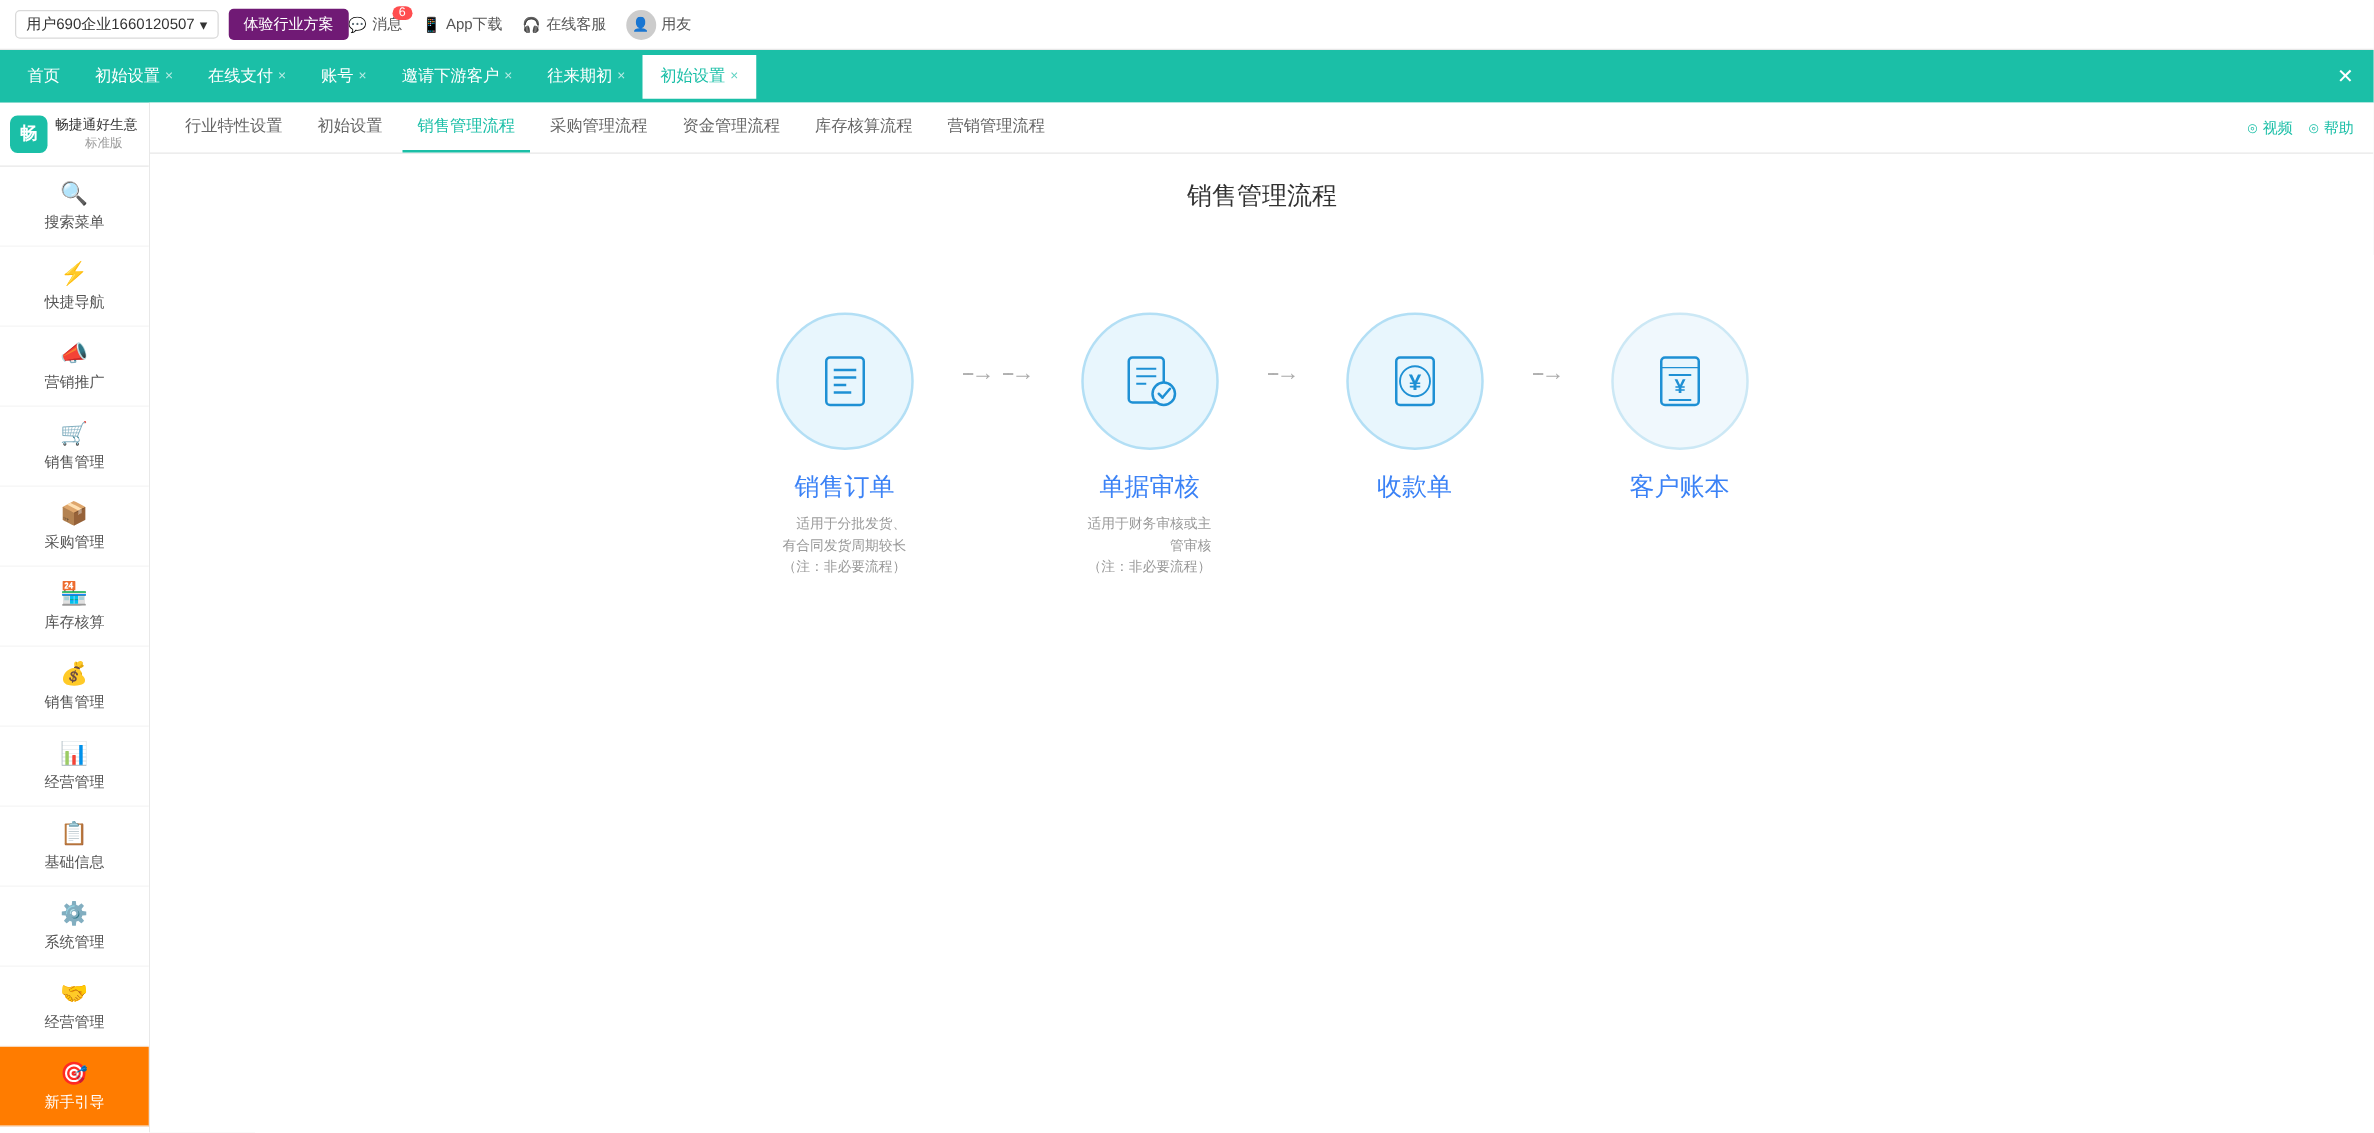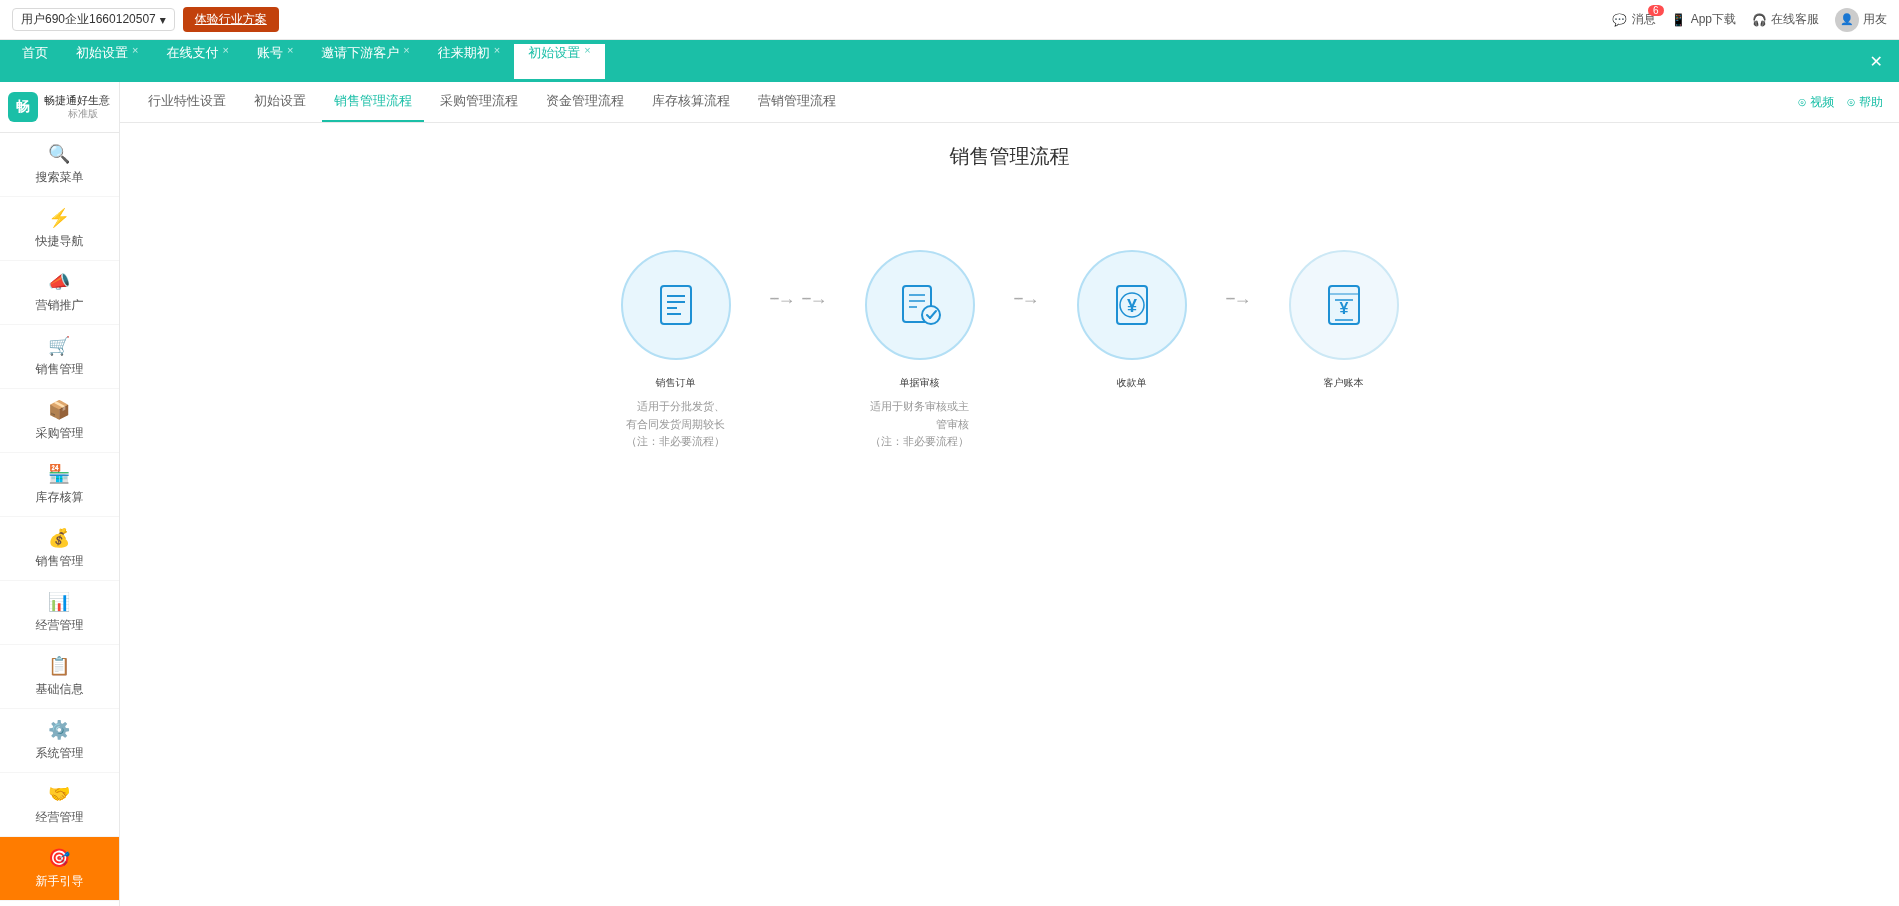--- a/index.html
+++ b/index.html
@@ -4,21 +4,20 @@
   <style>
     * { box-sizing: border-box; margin: 0; padding: 0; }
     body { font-family: "Microsoft YaHei", Arial, sans-serif; font-size: 13px; background: #f5f5f5; display: flex; flex-direction: column; height: 100vh; overflow: hidden; }
 
     
     .top-header {
       background: #fff;
       height: 40px;
       display: flex;
       align-items: center;
-      justify-content: space-between;
       padding: 0 12px;
       border-bottom: 1px solid #e8e8e8;
       flex-shrink: 0;
     }
     .top-header-left {
       display: flex;
       align-items: center;
       gap: 8px;
     }
     .user-selector {
@@ -26,28 +25,27 @@
       align-items: center;
       border: 1px solid #d9d9d9;
       border-radius: 4px;
       padding: 2px 8px;
       gap: 4px;
       cursor: pointer;
       font-size: 12px;
       color: #333;
     }
     .trial-btn {
-      background: #c2410c;
+      background: #701a75;
       color: #fff;
       border: none;
       border-radius: 4px;
       padding: 4px 12px;
       cursor: pointer;
       font-size: 12px;
-      text-decoration: underline;
     }
     .top-header-right {
       display: flex;
       align-items: center;
       gap: 16px;
       font-size: 12px;
       color: #555;
     }
     .top-header-right .icon-item {
       display: flex;
@@ -87,21 +85,21 @@
       display: flex;
       align-items: center;
       padding: 0 8px;
       flex-shrink: 0;
     }
     .nav-item {
       color: #fff;
       padding: 0 14px;
       height: 35px;
       display: flex;
-      align-items: flex-start;
+      align-items: center;
       cursor: pointer;
       font-size: 13px;
       white-space: nowrap;
       position: relative;
     }
     .nav-item.active {
       background: #fff;
       color: #1bbfa7;
     }
     .nav-item .close-x {
@@ -258,23 +256,23 @@
       display: flex;
       align-items: center;
       justify-content: center;
       margin-bottom: 16px;
     }
     .flow-circle svg {
       width: 50px;
       height: 50px;
     }
     .flow-label {
-      font-size: 10px;
+      font-size: 20px;
       font-weight: 500;
-      color: #404040;
+      color: #3b82f6;
       margin-bottom: 8px;
     }
     .flow-desc {
       font-size: 11px;
       color: #999;
       text-align: right;
       line-height: 1.6;
     }
     .flow-arrow {
       display: flex;

